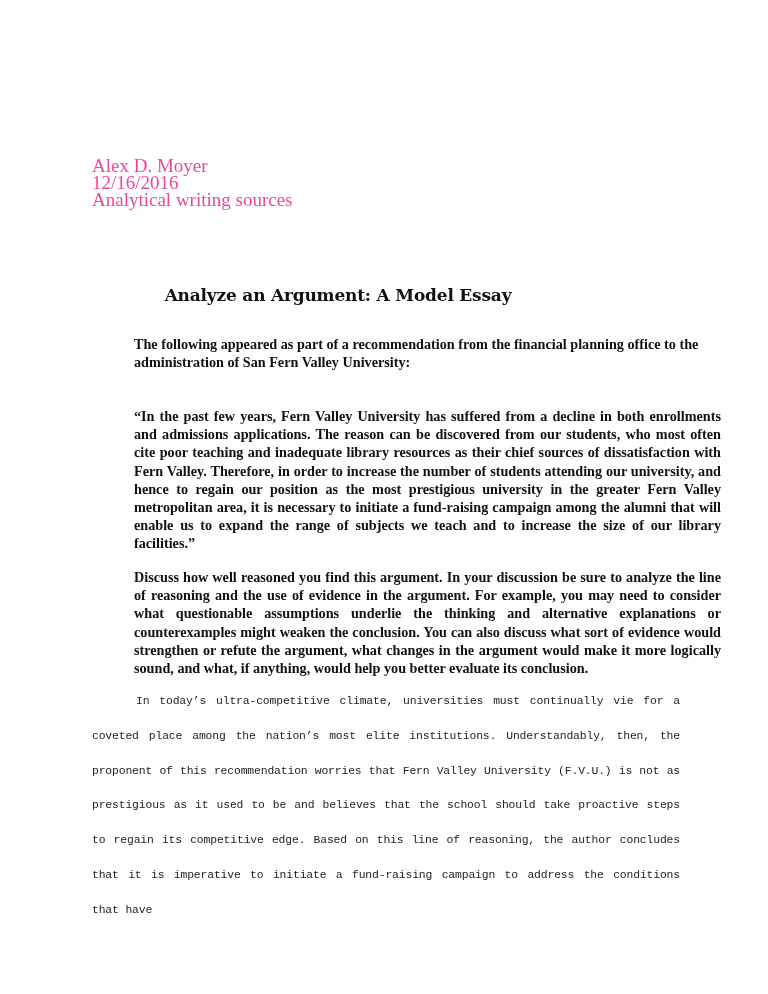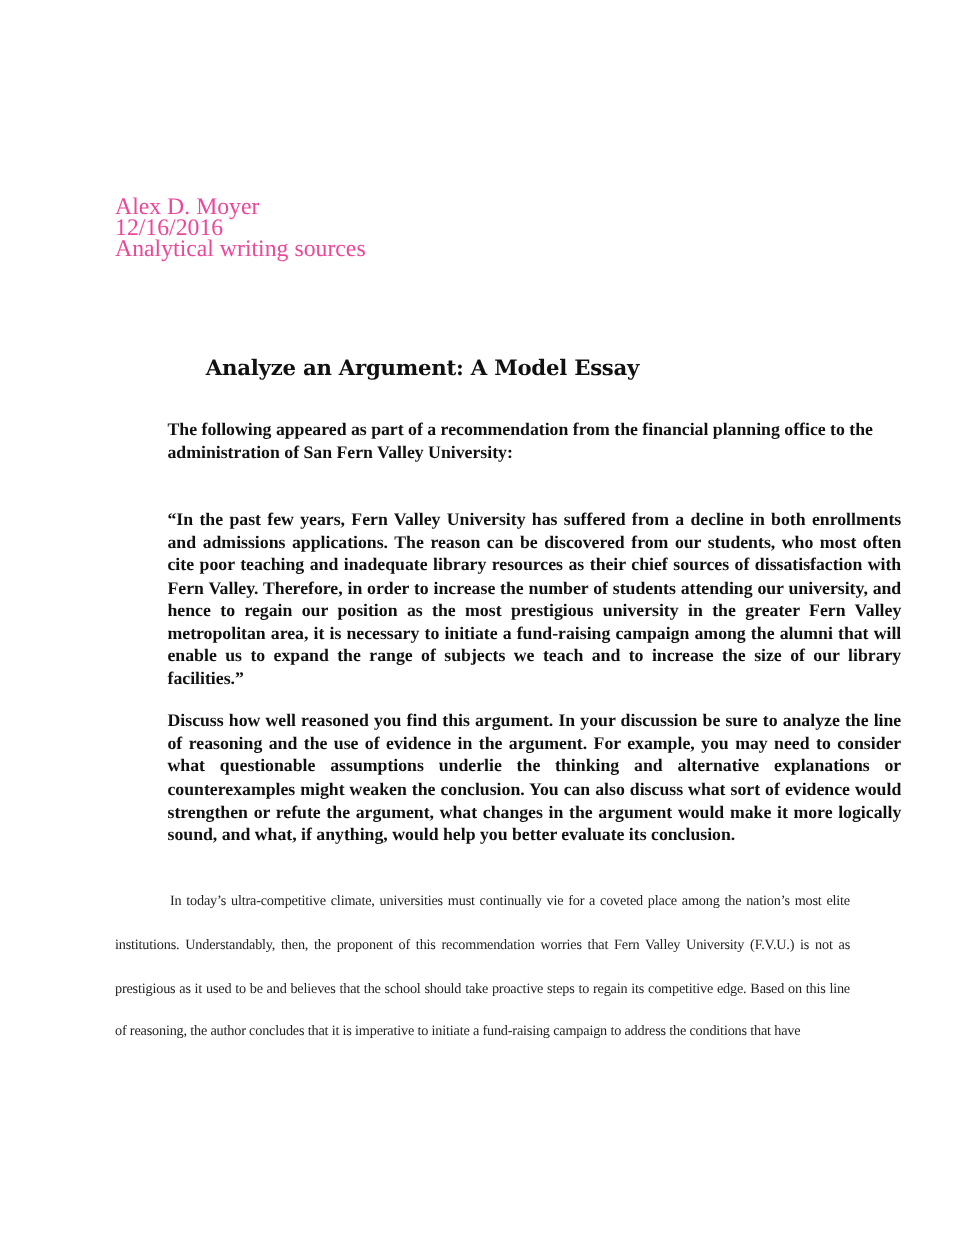--- a/index.html
+++ b/index.html
@@ -57,22 +57,22 @@
       text-align: justify;
       margin-left: 42px;
     }
     .intro { top: 335px; text-align: left; }
     .quote { top: 407px; }
     .prompt { top: 568px; }
     .essay {
       position: absolute;
       left: 92px;
       width: 588px;
-      top: 704px;
-      font-family: Liberation Serif, serif;
+      top: 684px;
+      font-family: Liberation Mono, monospace;
       font-size: 11.4px;
       line-height: 34.8px;
       color: #222222;
       text-align: justify;
       text-indent: 44px;
       letter-spacing: -0.15px;
     }
   </style>
 </head>
 <body>

